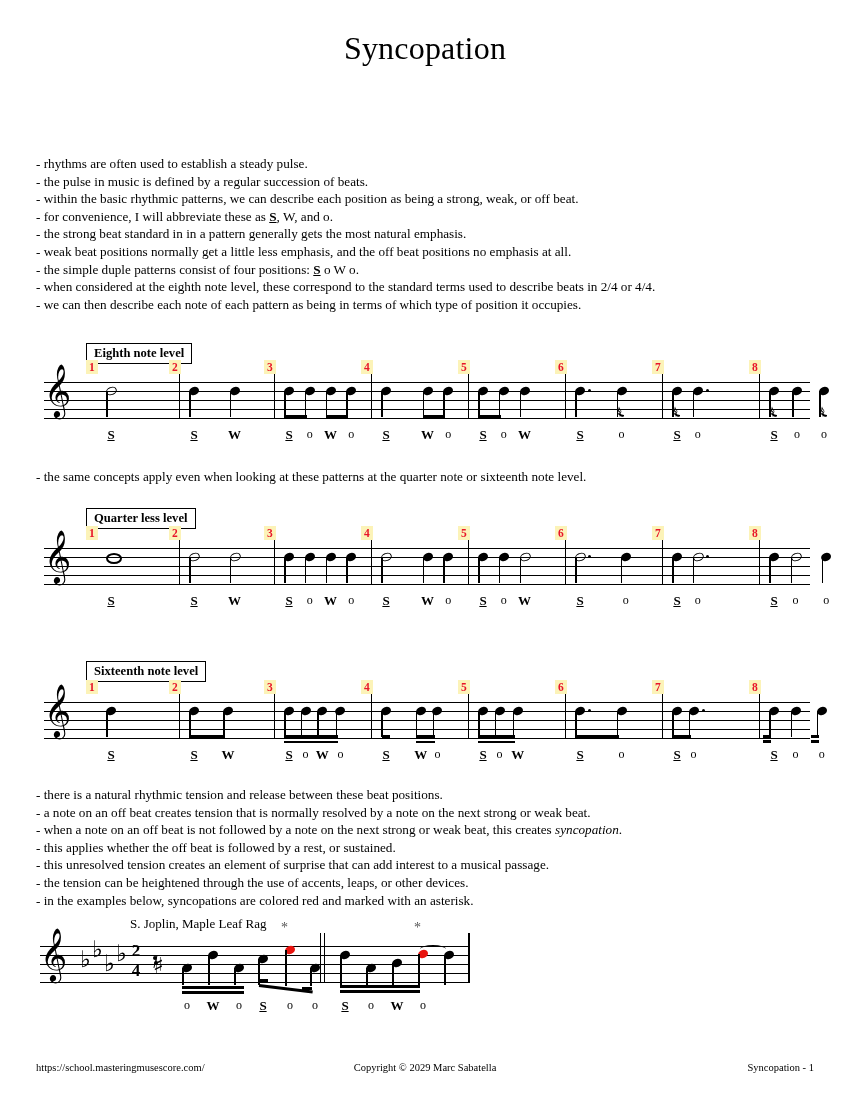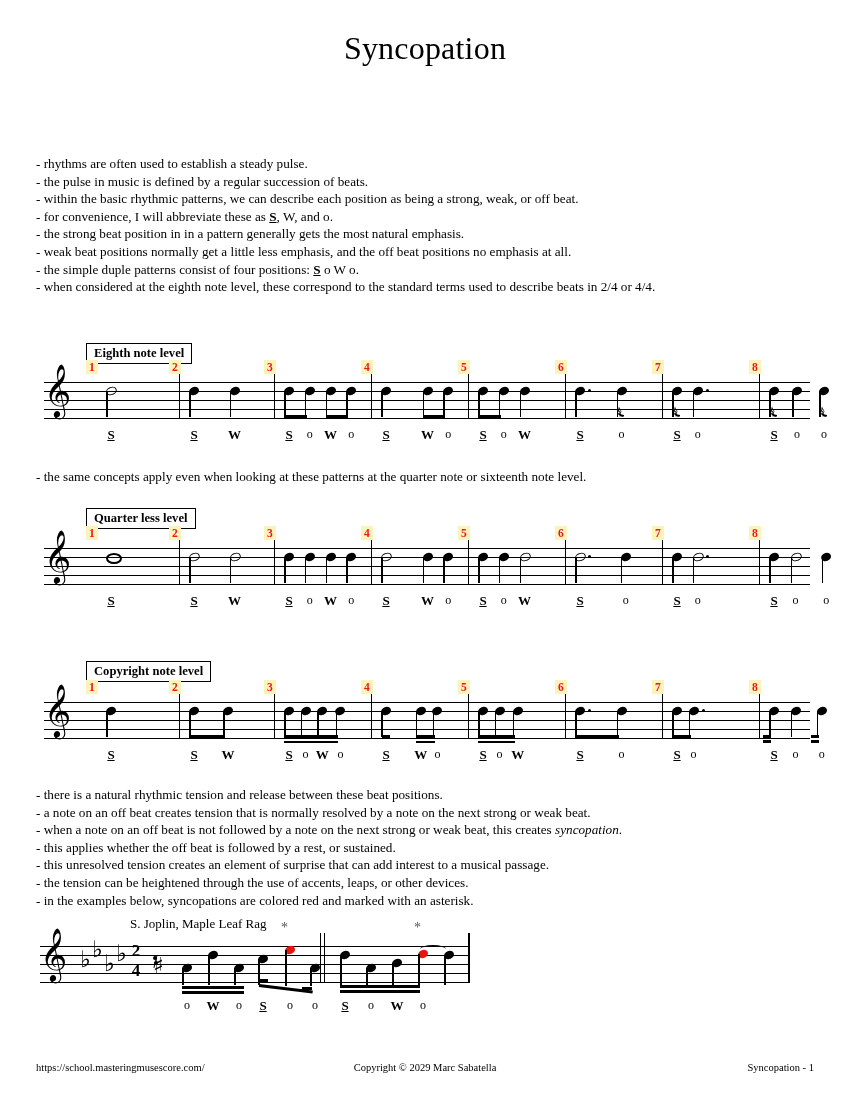--- a/index.html
+++ b/index.html
@@ -121,24 +121,25 @@
 
 <div class="page">
 
   <div class="title">Syncopation</div>
 
   <div class="textblock" id="intro" style="top:155px;">
       <div class="line">- rhythms are often used to establish a steady pulse.</div>
       <div class="line">- the pulse in music is defined by a regular succession of beats.</div>
       <div class="line">- within the basic rhythmic patterns, we can describe each position as being a strong, weak, or off beat.</div>
       <div class="line">- for convenience, I will abbreviate these as <span class="u">S</span>, W, and o.</div>
-      <div class="line">- the strong beat position in in a pattern generally gets the most natural emphasis.</div>
+      <div class="line">- the strong beat standard in in a pattern generally gets the most natural emphasis.</div>
       <div class="line">- weak beat positions normally get a little less emphasis, and the off beat positions no emphasis at all.</div>
       <div class="line">- the simple duple patterns consist of four positions: <span class="u">S</span> o W o.</div>
       <div class="line">- when considered at the eighth note level, these correspond to the standard terms used to describe beats in 2/4 or 4/4.</div>
+      <div class="line">- we can then describe each note of each pattern as being in terms of which type of position it occupies.</div>
     </div>
 
   <div class="seclabel" style="left:86px;top:343px;">Eighth note level</div>
   <div class="system" id="sys0" style="top:382px;">
       <div class="staff" style="width: 766px;">
         <div class="sline l0" style="width: 766px;"></div>
         <div class="sline l1" style="width: 766px;"></div>
         <div class="sline l2" style="width: 766px;"></div>
         <div class="sline l3" style="width: 766px;"></div>
         <div class="sline l4" style="width: 766px;"></div>
@@ -316,21 +317,21 @@
         <div class="beatlbl strong" style="left: 536px; top: 45px;">S</div>
         <div class="beatlbl off" style="left: 581.65px; top: 45px;">o</div>
         <div class="beatlbl strong" style="left: 633px; top: 45px;">S</div>
         <div class="beatlbl off" style="left: 653.75px; top: 45px;">o</div>
         <div class="beatlbl strong" style="left: 730px; top: 45px;">S</div>
         <div class="beatlbl off" style="left: 751.56px; top: 45px;">o</div>
         <div class="beatlbl off" style="left: 782.36px; top: 45px;">o</div>
       </div>
     </div>
 
-  <div class="seclabel" style="left:86px;top:661px;">Copyright note level</div>
+  <div class="seclabel" style="left:86px;top:661px;">Sixteenth note level</div>
   <div class="system" id="sys2" style="top:702px;">
       <div class="staff" style="width: 766px;">
         <div class="sline l0" style="width: 766px;"></div>
         <div class="sline l1" style="width: 766px;"></div>
         <div class="sline l2" style="width: 766px;"></div>
         <div class="sline l3" style="width: 766px;"></div>
         <div class="sline l4" style="width: 766px;"></div>
         <div class="clef" style="left: 0px; top: -15px;">𝄞</div>
         <div class="barline tall" style="left:135px;"></div>
         <div class="barline tall" style="left:230px;"></div>

